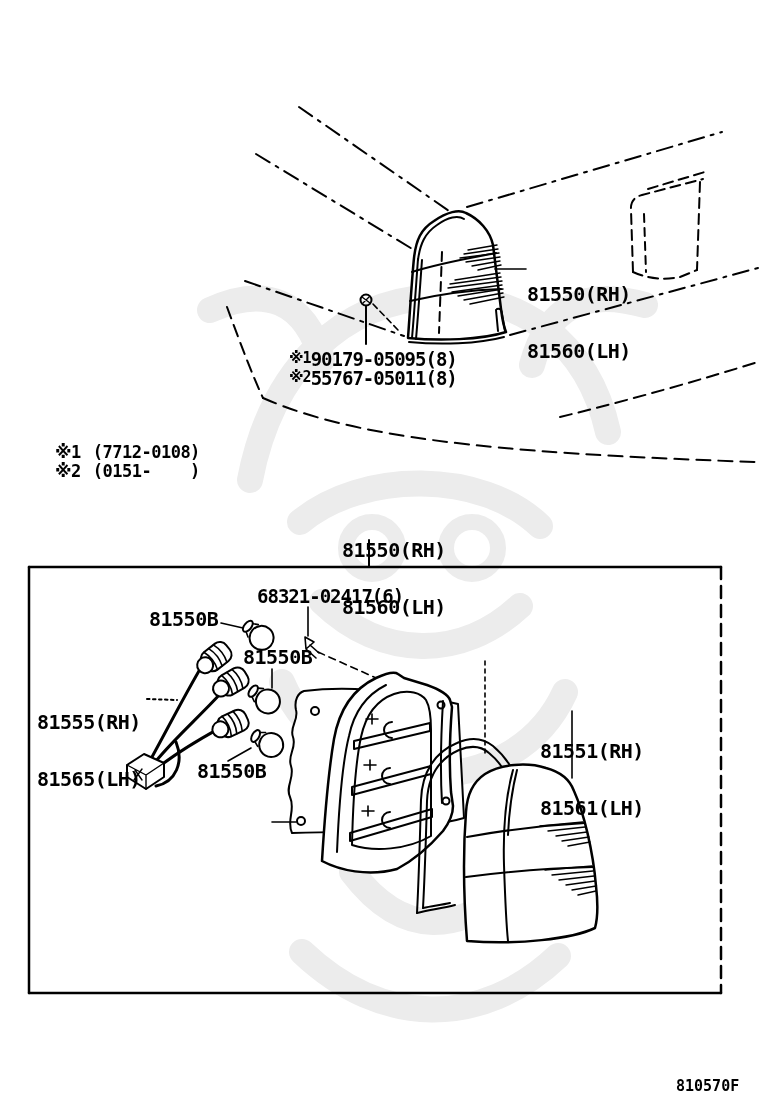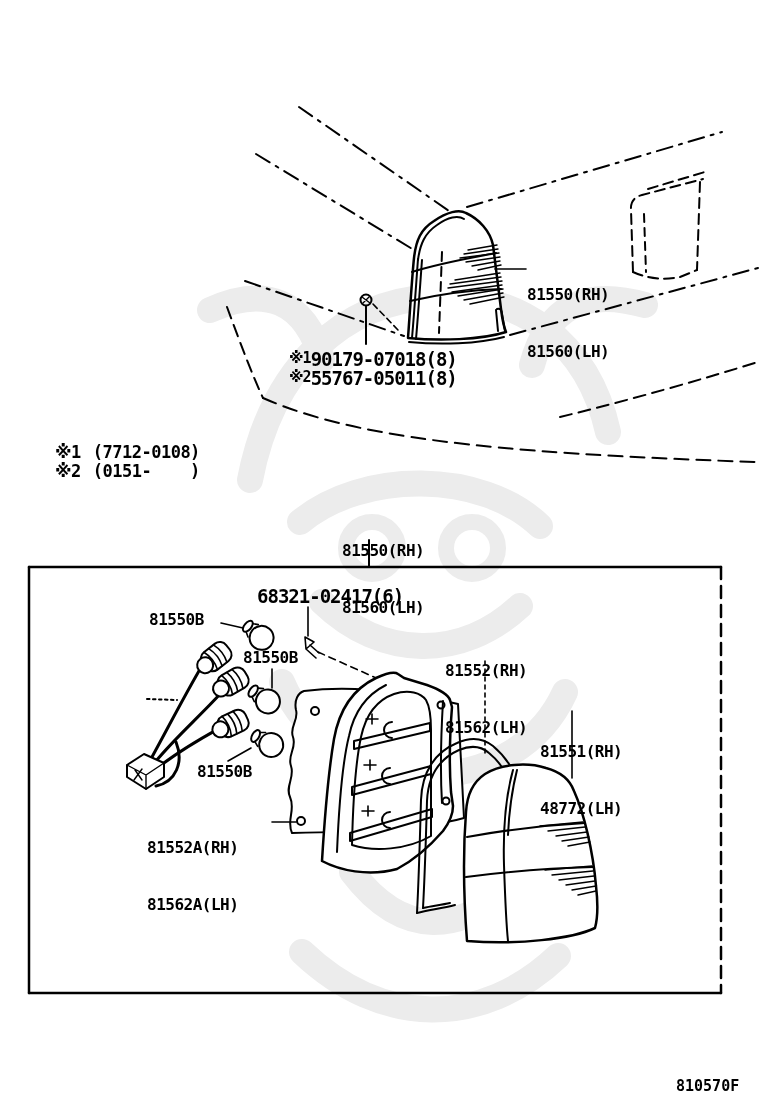--- a/index.html
+++ b/index.html
@@ -1,20 +1,20 @@
 <!DOCTYPE html>
 <html><head>
 <meta charset="utf-8">
 <style>
   html,body{margin:0;padding:0;background:#fff;}
   #stage{position:relative;width:760px;height:1112px;background:#fff;overflow:hidden;
          font-family:"DejaVu Sans Mono","DejaVu Sans",monospace;color:#000;}
   #art{position:absolute;left:0;top:0;width:760px;height:1112px;}
   .lbl{position:absolute;font-weight:700;white-space:pre;line-height:19px;z-index:2;}
-  .big{font-size:16px;letter-spacing:-0.5px;}
+  .big{font-size:20px;letter-spacing:-0.5px;}
   .two span{display:block;}
   .row{display:flex;align-items:flex-end;}
   .ref{font-size:15px;padding-bottom:1px;letter-spacing:-1px;}
   .num{font-size:19px;letter-spacing:-1px;}
   .note{font-size:17px;letter-spacing:-0.5px;}
   .note .nref{margin-right:12px;}
   .code{font-size:15px;letter-spacing:0;}
 </style>
 </head>
 <body>
@@ -194,21 +194,21 @@
   </g>
 </svg>
 
   <div class="lbl big two" style="left:527px;top:247px">
     <span>81550(RH)</span>
     <span>81560(LH)</span>
   </div>
 
   <div class="lbl row" style="left:289px;top:349px">
     <span class="ref">※1</span>
-    <span class="num">90179-07018(8)</span>
+    <span class="num">90179-05095(8)</span>
   </div>
   <div class="lbl row" style="left:289px;top:368px">
     <span class="ref">※2</span>
     <span class="num">55767-05011(8)</span>
   </div>
 
   <div class="lbl note row" style="left:55px;top:443px">
     <span class="nref">※1</span>
     <span class="nrange">(7712-0108)</span>
   </div>
@@ -221,31 +221,27 @@
     <span>81550(RH)</span>
     <span>81560(LH)</span>
   </div>
 
   <div class="lbl num" style="left:257px;top:587px">68321-02417(6)</div>
 
   <div class="lbl big" style="left:149px;top:610px">81550B</div>
   <div class="lbl big" style="left:243px;top:648px">81550B</div>
   <div class="lbl big" style="left:197px;top:762px">81550B</div>
 
-
-  <div class="lbl big two" style="left:147px;top:800px">
-    <span>81552A(RH)</span>
-    <span>81562A(LH)</span>
-  </div>
-
-  <div class="lbl big two" style="left:445px;top:623px">
-    <span>81552(RH)</span>
-    <span>81562(LH)</span>
-  </div>
+  <div class="lbl big two" style="left:37px;top:675px">
+    <span>81555(RH)</span>
+    <span>81565(LH)</span>
+  </div>
+
+
 
   <div class="lbl big two" style="left:540px;top:704px">
     <span>81551(RH)</span>
-    <span>48772(LH)</span>
+    <span>81561(LH)</span>
   </div>
 
   <div class="lbl code" style="left:676px;top:1077px">810570F</div>
 
 </div>
 
 </body></html>

